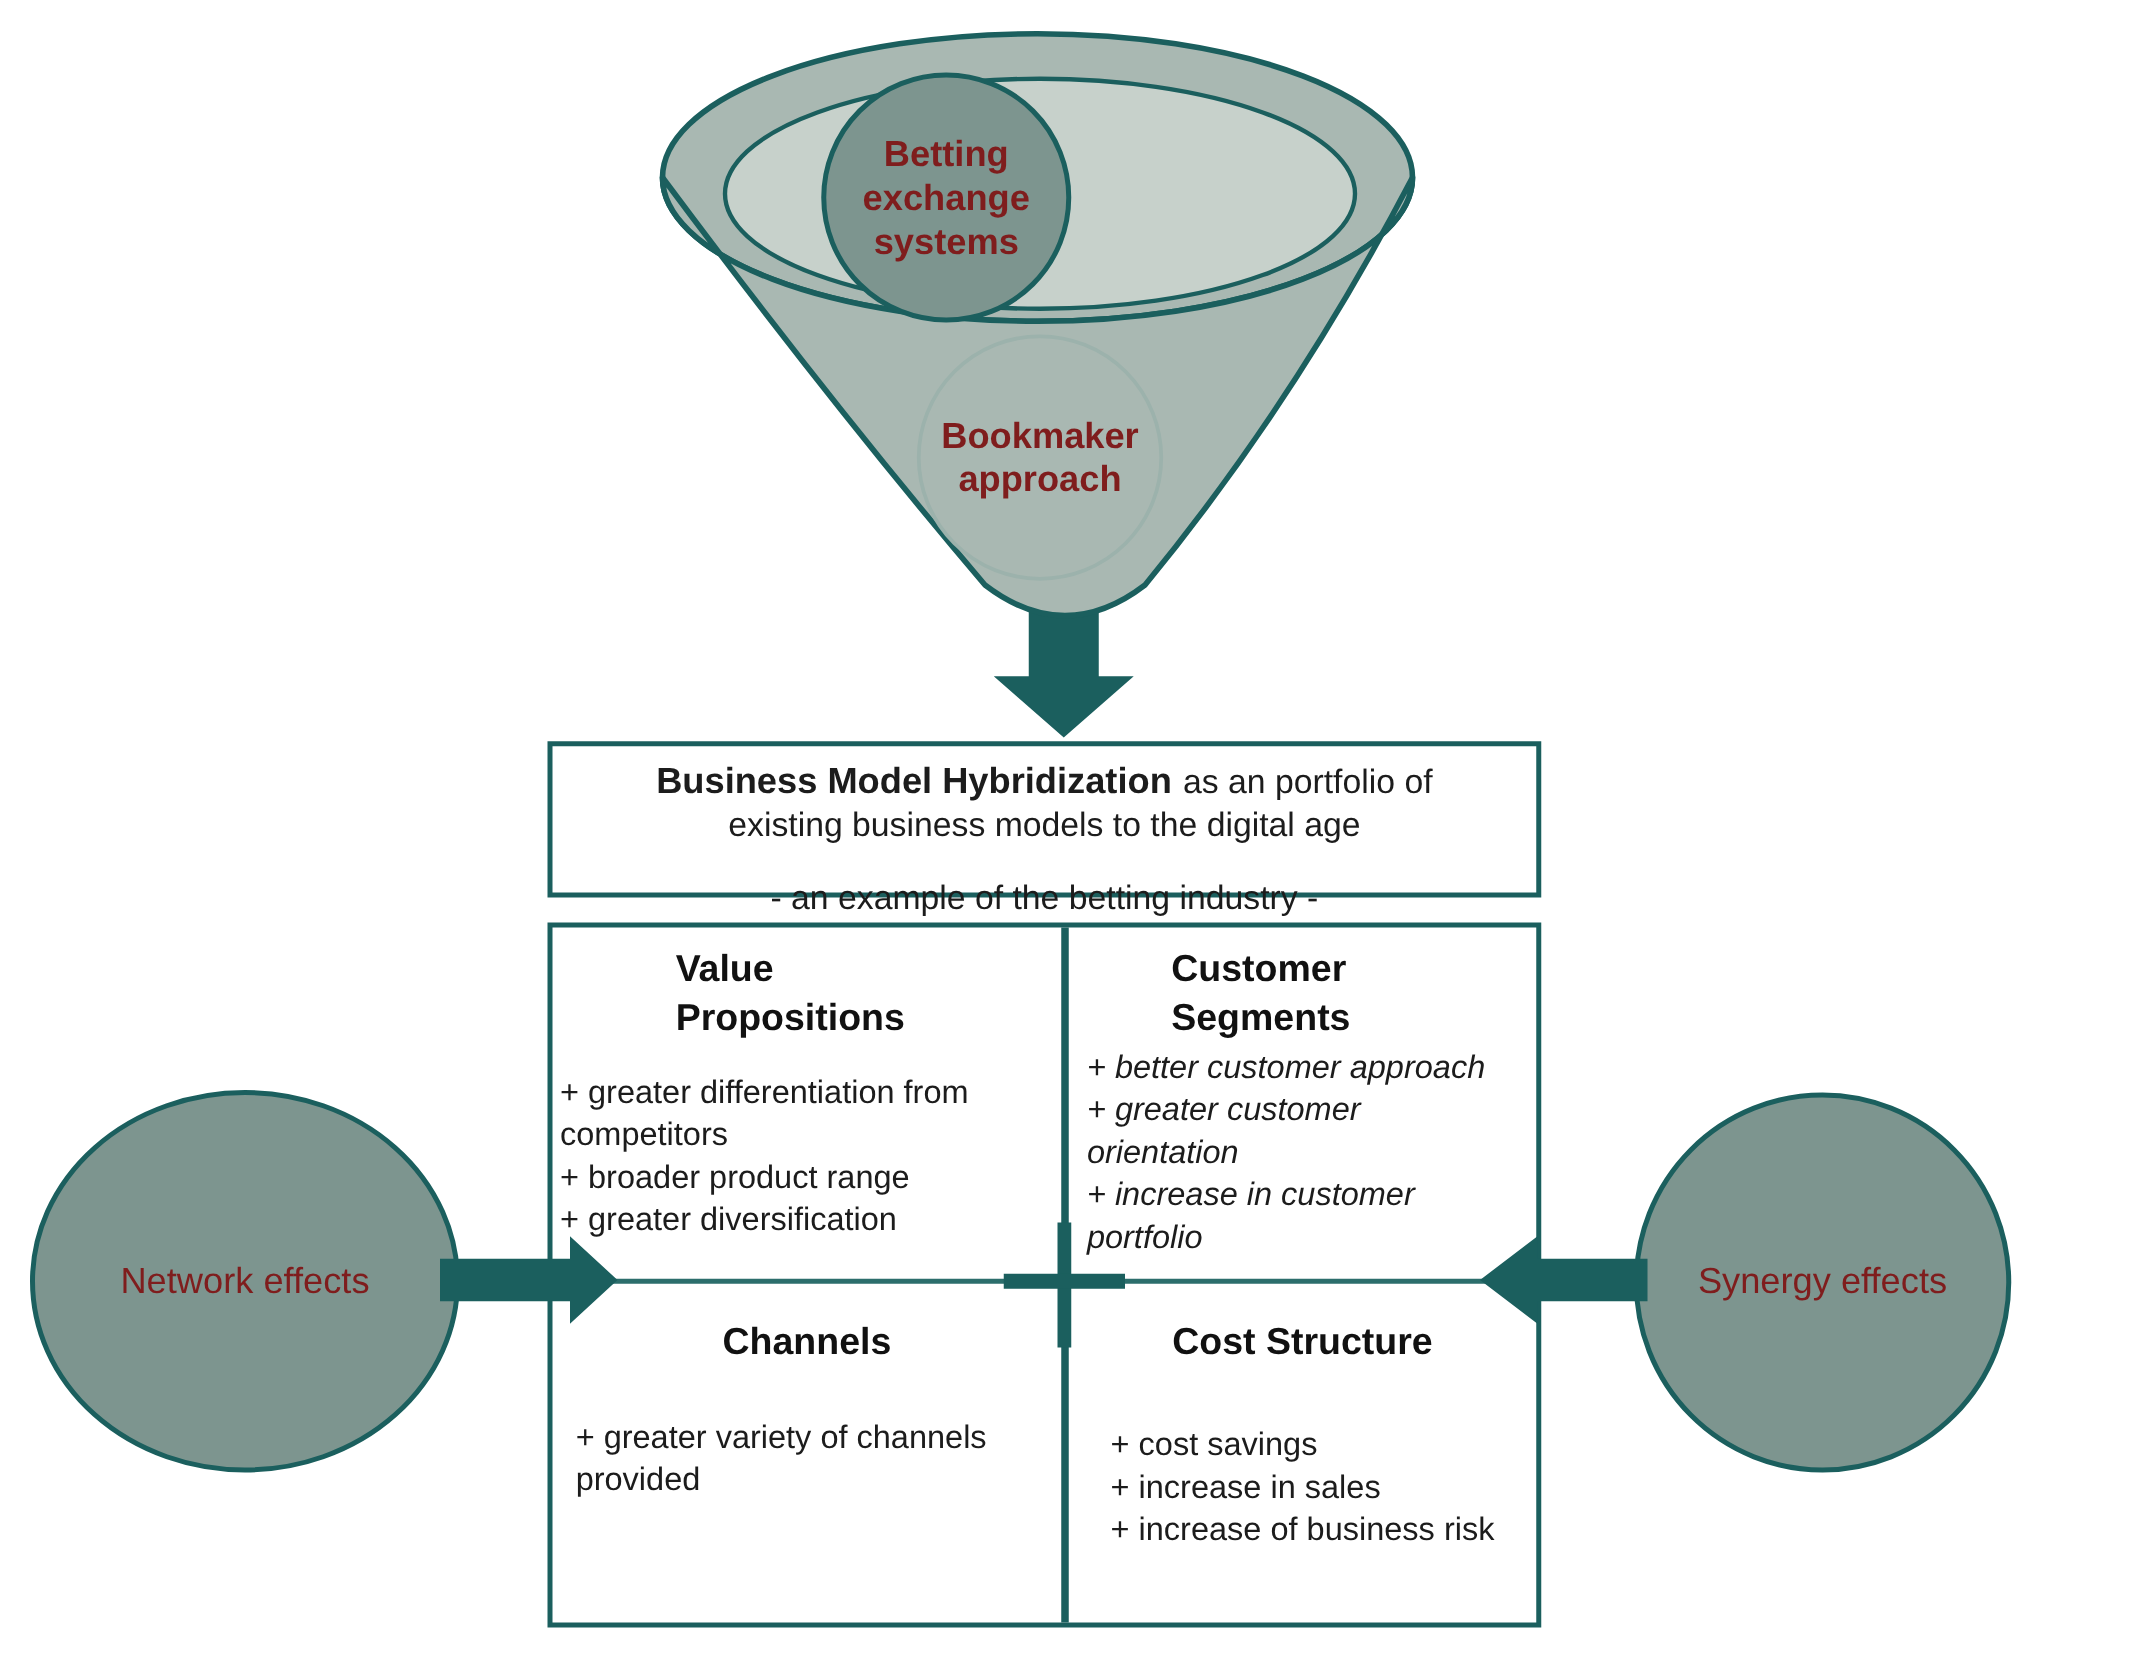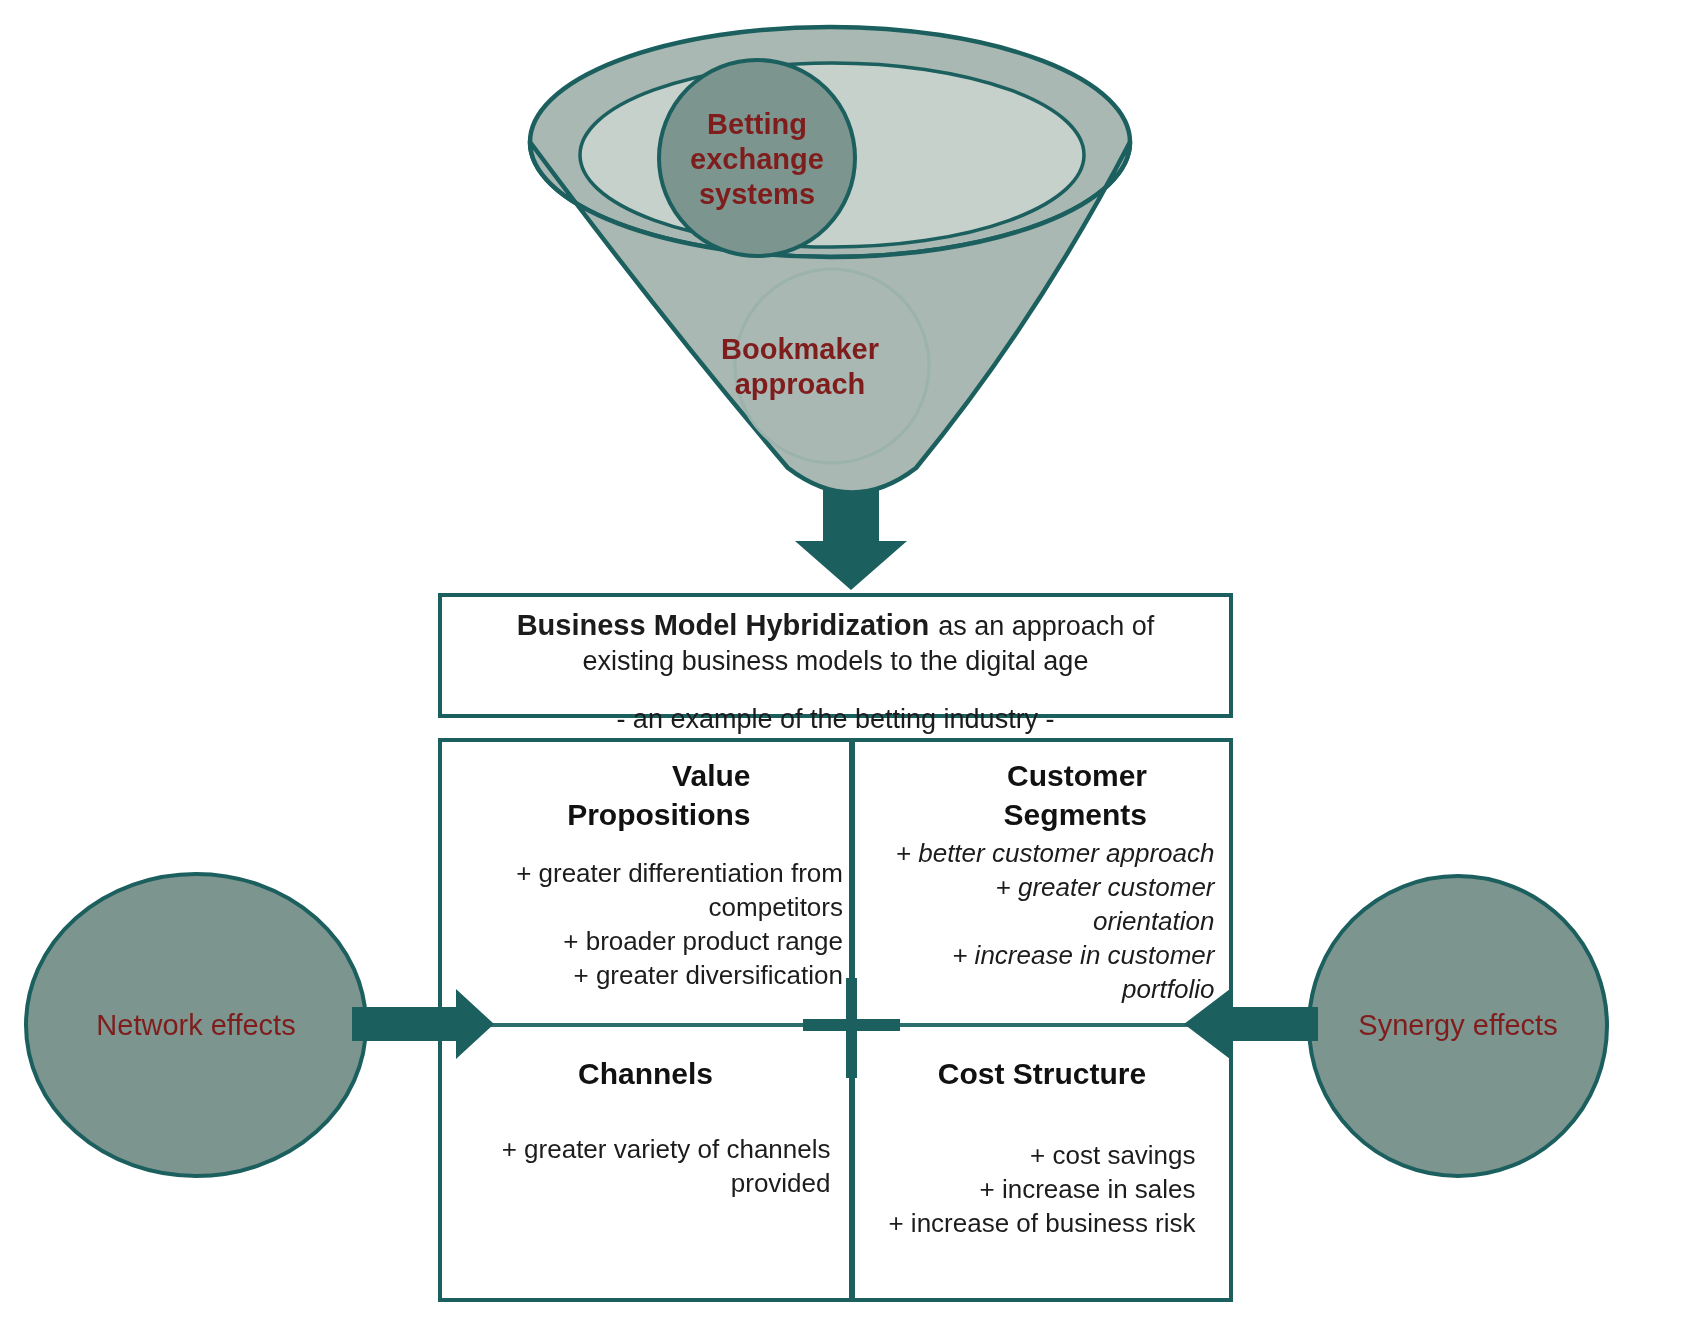--- a/index.html
+++ b/index.html
@@ -38,21 +38,21 @@
   .v-divider{
     position:absolute;z-index:1;left:849px;top:742px;width:6px;height:556px;
     background:#1b5f5e;
   }
   .h-divider{
     position:absolute;z-index:1;left:442px;top:1023px;width:787px;height:4px;
     background:#2c6e6c;
   }
   .quadrant{
     position:absolute;z-index:2;display:flex;flex-direction:column;align-items:center;
-    color:#1c1c1c;text-align:right;
+    color:#1c1c1c;text-align:left;
   }
   .q-tl{left:442px;top:742px;width:407px;height:281px;padding-top:14px;}
   .q-tr{left:855px;top:742px;width:374px;height:281px;padding-top:14px;}
   .q-bl{left:442px;top:1027px;width:407px;height:271px;padding-top:27px;}
   .q-br{left:855px;top:1027px;width:374px;height:271px;padding-top:27px;}
   .q-title{font-size:30px;font-weight:bold;line-height:39px;color:#111;}
   .q-tl .q-title,.q-tr .q-title{max-width:210px;}
   .q-items{font-size:26px;line-height:34px;}
   .q-tl .q-items{margin-top:22px;max-width:395px;}
   .q-tr .q-items{margin-top:2px;max-width:345px;font-style:italic;}
@@ -77,28 +77,28 @@
     <circle cx="757" cy="158" r="98" fill="#7d958f" stroke="#1b5f5e" stroke-width="4"></circle>
 
     <circle cx="832" cy="366" r="97" fill="none" stroke="#9cb2ac" stroke-width="3"></circle>
 
     <ellipse cx="196" cy="1025" rx="170" ry="151" fill="#7d958f" stroke="#1b5f5e" stroke-width="4"></ellipse>
 
     <ellipse cx="1458" cy="1026" rx="149" ry="150" fill="#7d958f" stroke="#1b5f5e" stroke-width="4"></ellipse>
   </svg>
 
   <div class="shape-label funnel-label" style="left:647px;top:107px;width:220px;">Betting exchange systems</div>
-  <div class="shape-label funnel-label" style="left:690px;top:332px;width:220px;">Bookmaker approach</div>
+  <div class="shape-label funnel-label" style="left:722px;top:332px;width:220px;">Bookmaker approach</div>
 
   <div class="shape-label circle-label" style="left:56px;top:1008px;width:280px;">Network effects</div>
   <div class="shape-label circle-label" style="left:1318px;top:1008px;width:280px;">Synergy effects</div>
 
   <div class="title-box">
     <div class="title-line1">
-      <span class="title-bold">Business Model Hybridization</span><span class="title-rest">as an approach of</span>
+      <span class="title-bold">Business Model Hybridization</span><span class="title-rest">as an portfolio of</span>
     </div>
     <div class="title-line2">existing business models to the digital age</div>
     <div class="title-sub">- an example of the betting industry -</div>
   </div>
 
   <div class="quad-box"></div>
   <div class="v-divider"></div>
   <div class="h-divider"></div>
 
   <div class="quadrant q-tl">

